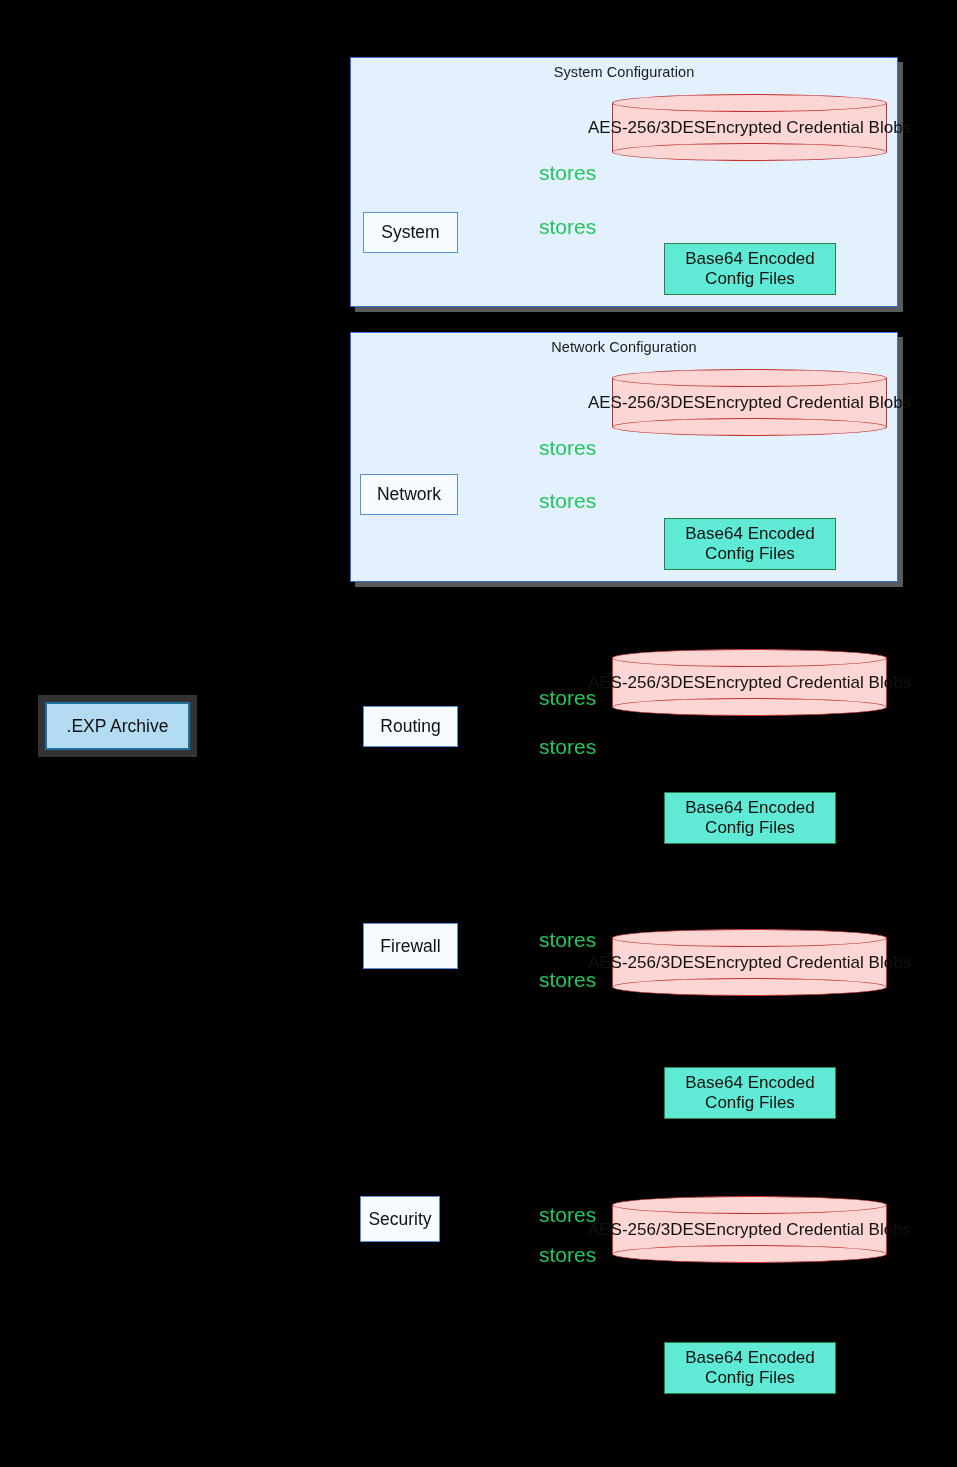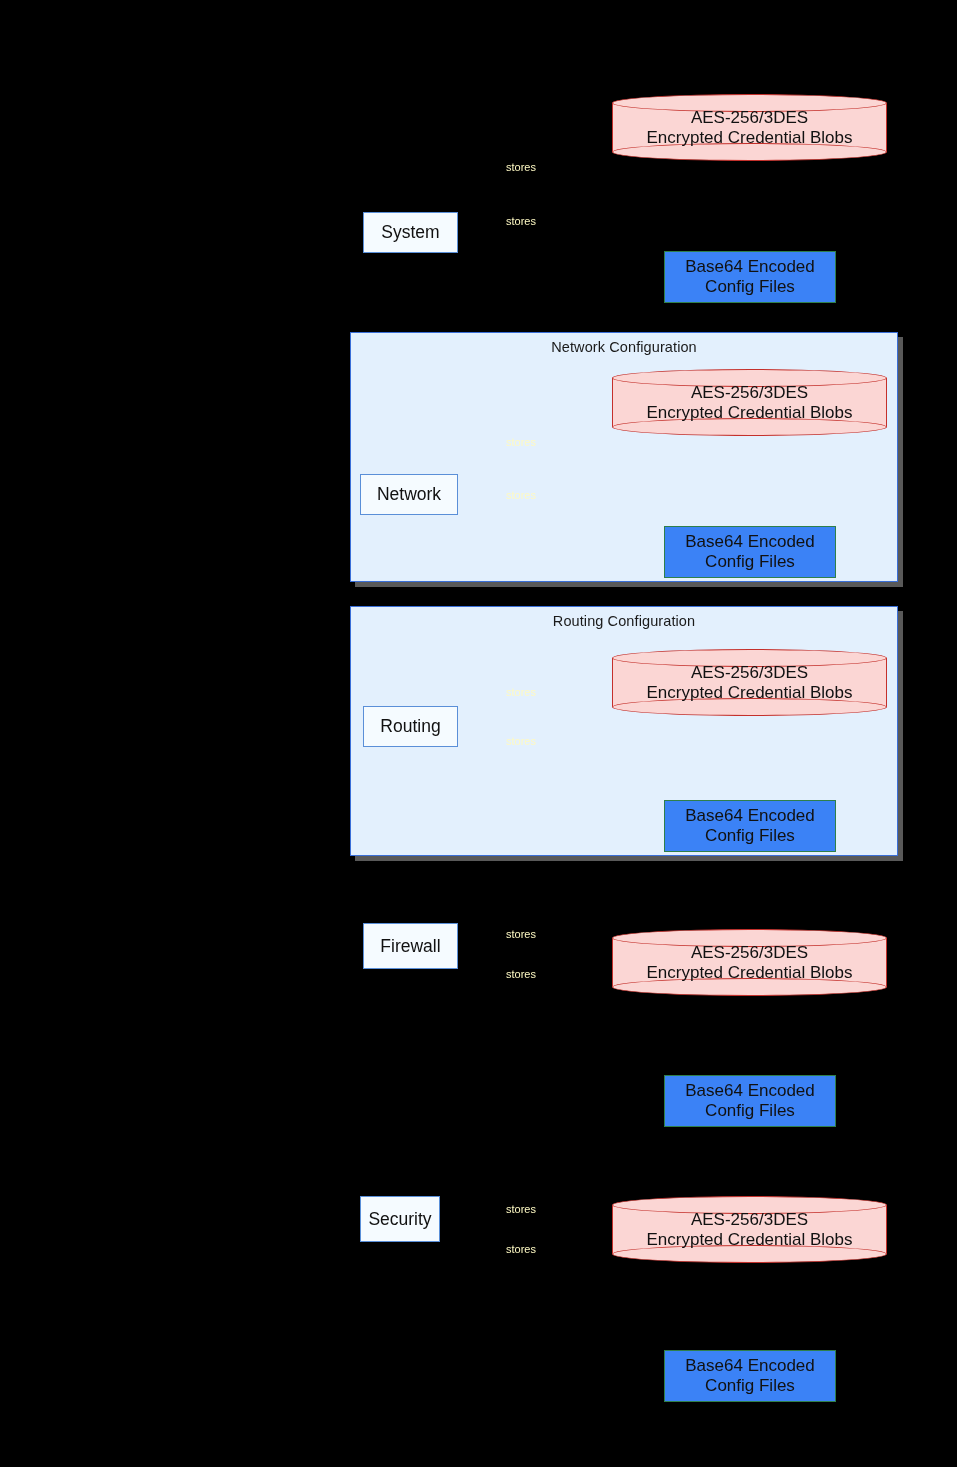--- a/index.html
+++ b/index.html
@@ -73,33 +73,32 @@
     justify-content: center;
     font-size: 17.5px;
     color: #111111;
     white-space: nowrap;
     box-shadow: 0 0 0 7px #333333;
   }
 
   
   .store-box {
     position: absolute;
-    background: #3b82f6;
+    background: #5eead4;
     border: 1.4px solid #2f7f4a;
     box-sizing: border-box;
     display: flex;
     flex-direction: column;
     align-items: center;
     justify-content: center;
     font-size: 17px;
     line-height: 1.16;
     color: #111111;
     text-align: center;
     white-space: nowrap;
-    margin-top: 8px;
   }
 
   
   .cylinder {
     position: absolute;
   }
   .cylinder .cyl-body {
     position: absolute;
     left: 0;
     top: 9px;
@@ -132,37 +131,37 @@
     border-radius: 50% / 50%;
     box-sizing: border-box;
   }
   .cylinder .cyl-label {
     position: absolute;
     left: 0;
     top: 0;
     width: 100%;
     height: 100%;
     display: flex;
-    flex-direction: column;
     align-items: center;
     justify-content: center;
     font-size: 17px;
     line-height: 1.16;
     color: #111111;
     text-align: center;
     white-space: nowrap;
   }
 
   
   .edge-label {
     position: absolute;
-    font-size: 11px;
-    color: #fef9c3;
+    font-size: 21px;
+    color: #22c55e;
     white-space: nowrap;
     background: transparent;
+    margin-left: 33px;
   }
 </style>
 </head>
 <body>
 
 <div id="canvas">
 
   <svg class="svg-layer" viewBox="0 0 957 1467">
     <defs>
       <marker id="arrow" viewBox="0 0 10 10" refX="9" refY="5" markerWidth="7" markerHeight="7" orient="auto-start-reverse">
@@ -222,21 +221,27 @@
     </g>
 
     <g>
       <path d="M 458 1224 L 618 1230" stroke="#000000" stroke-width="1.7" fill="none" marker-end="url(#arrow)"></path>
     </g>
     <g>
       <path d="M 458 1240 L 678 1343" stroke="#000000" stroke-width="1.7" fill="none" marker-end="url(#arrow)"></path>
     </g>
   </svg>
 
-
+  <div class="archive-node" style="left:45px; top:702px; width:145px; height:48px;">
+    <span>.EXP Archive</span>
+  </div>
+
+  <div class="subgraph" style="left:350px; top:57px; width:548px; height:250px;">
+    <div class="subgraph-title">System Configuration</div>
+  </div>
   <div class="node-box" style="left:363px; top:199px; width:95px; height:41px;margin-top:13px;">
     <span>System</span>
   </div>
   <div class="cylinder" style="left:612px; top:94px; width:275px; height:67px;">
     <div class="cyl-body"></div>
     <div class="cyl-bottom"></div>
     <div class="cyl-top"></div>
     <div class="cyl-label">
       <span>AES-256/3DES</span>
       <span>Encrypted Credential Blobs</span>
@@ -264,23 +269,20 @@
       <span>Encrypted Credential Blobs</span>
     </div>
   </div>
   <div class="store-box" style="left:664px; top:518px; width:172px; height:52px;">
     <span>Base64 Encoded</span>
     <span>Config Files</span>
   </div>
   <div class="edge-label" style="left:506px; top:436px;">stores</div>
   <div class="edge-label" style="left:506px; top:489px;">stores</div>
 
-  <div class="subgraph" style="left:350px; top:606px; width:548px; height:250px;">
-    <div class="subgraph-title">Routing Configuration</div>
-  </div>
   <div class="node-box" style="left:363px; top:706px; width:95px; height:41px;">
     <span>Routing</span>
   </div>
   <div class="cylinder" style="left:612px; top:649px; width:275px; height:67px;">
     <div class="cyl-body"></div>
     <div class="cyl-bottom"></div>
     <div class="cyl-top"></div>
     <div class="cyl-label">
       <span>AES-256/3DES</span>
       <span>Encrypted Credential Blobs</span>

